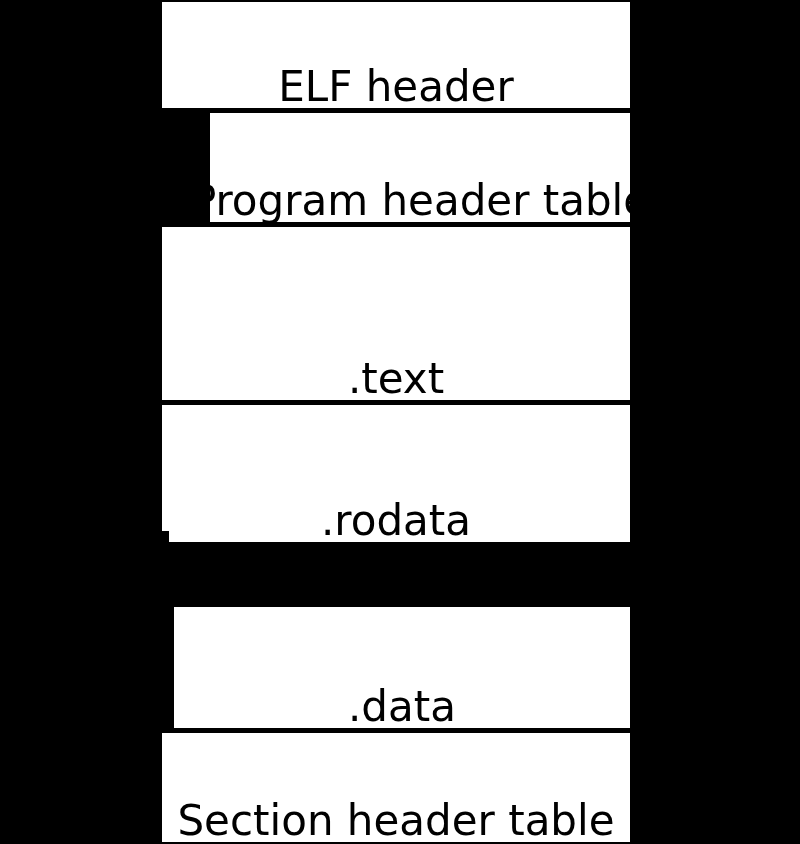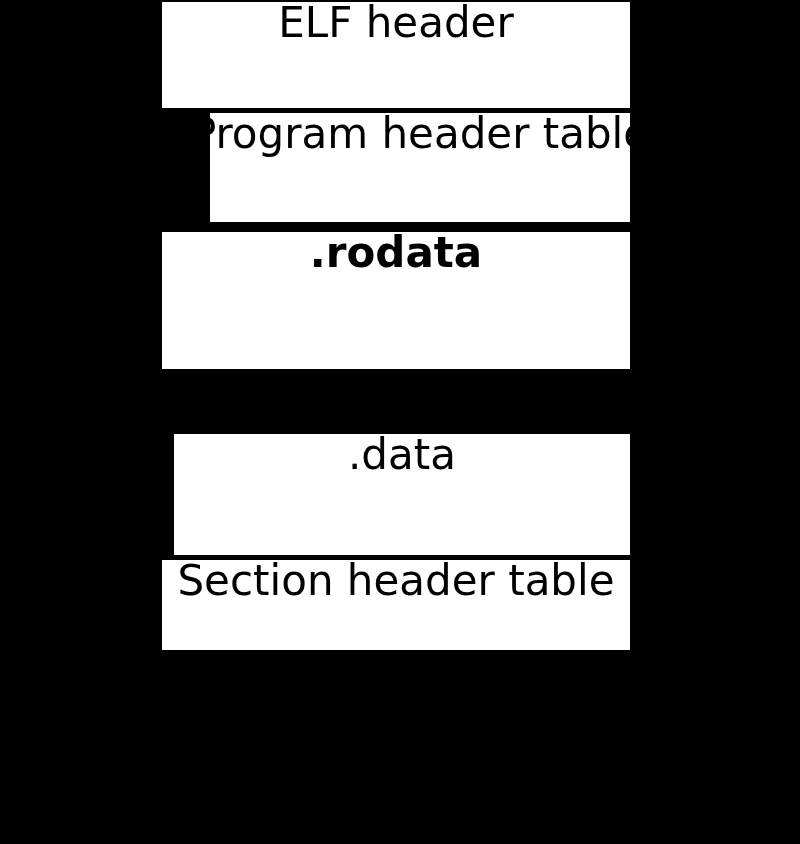--- a/index.html
+++ b/index.html
@@ -24,43 +24,43 @@
   
   .stack {
     position: absolute;
     left: 162px;
     top: 2px;
     width: 468px;
   }
   .box {
     background: var(--box-fill);
     display: flex;
-    align-items: flex-start;
+    align-items: flex-end;
     justify-content: center;
   }
   .box-label {
     font-size: 42px;
     line-height: 1;
     color: var(--text);
     white-space: nowrap;
   }
   .divider {
     height: 5px;
     background: var(--box-border);
   }
   .gap {
     height: 65px;
     background: var(--background);
   }
   .h-elf      { height: 106px; }
   .h-pht      { height: 109px; margin-left: 48px; }
   .h-text     { height: 173px; }
-  .h-rodata   { height: 137px; font-weight: bold; }
+  .h-rodata   { height: 137px; }
   .h-data     { height: 121px; margin-left: 12px; }
-  .h-sht      { height: 90px; }
+  .h-sht      { height: 109px; }
   
   .notch {
     position: absolute;
     background: var(--box-border);
   }
   .notch-rodata {
     left: 157px;
     top: 531px;
     width: 12px;
     height: 11px;
@@ -84,20 +84,23 @@
     </div>
 
     <div class="divider"></div>
 
     <div class="box h-pht">
       <span class="box-label">Program header table</span>
     </div>
 
     <div class="divider"></div>
 
+    <div class="box h-text">
+      <span class="box-label">.text</span>
+    </div>
 
     <div class="divider"></div>
 
     <div class="box h-rodata">
       <span class="box-label">.rodata</span>
     </div>
 
     <div class="gap"></div>
 
     <div class="box h-data">

